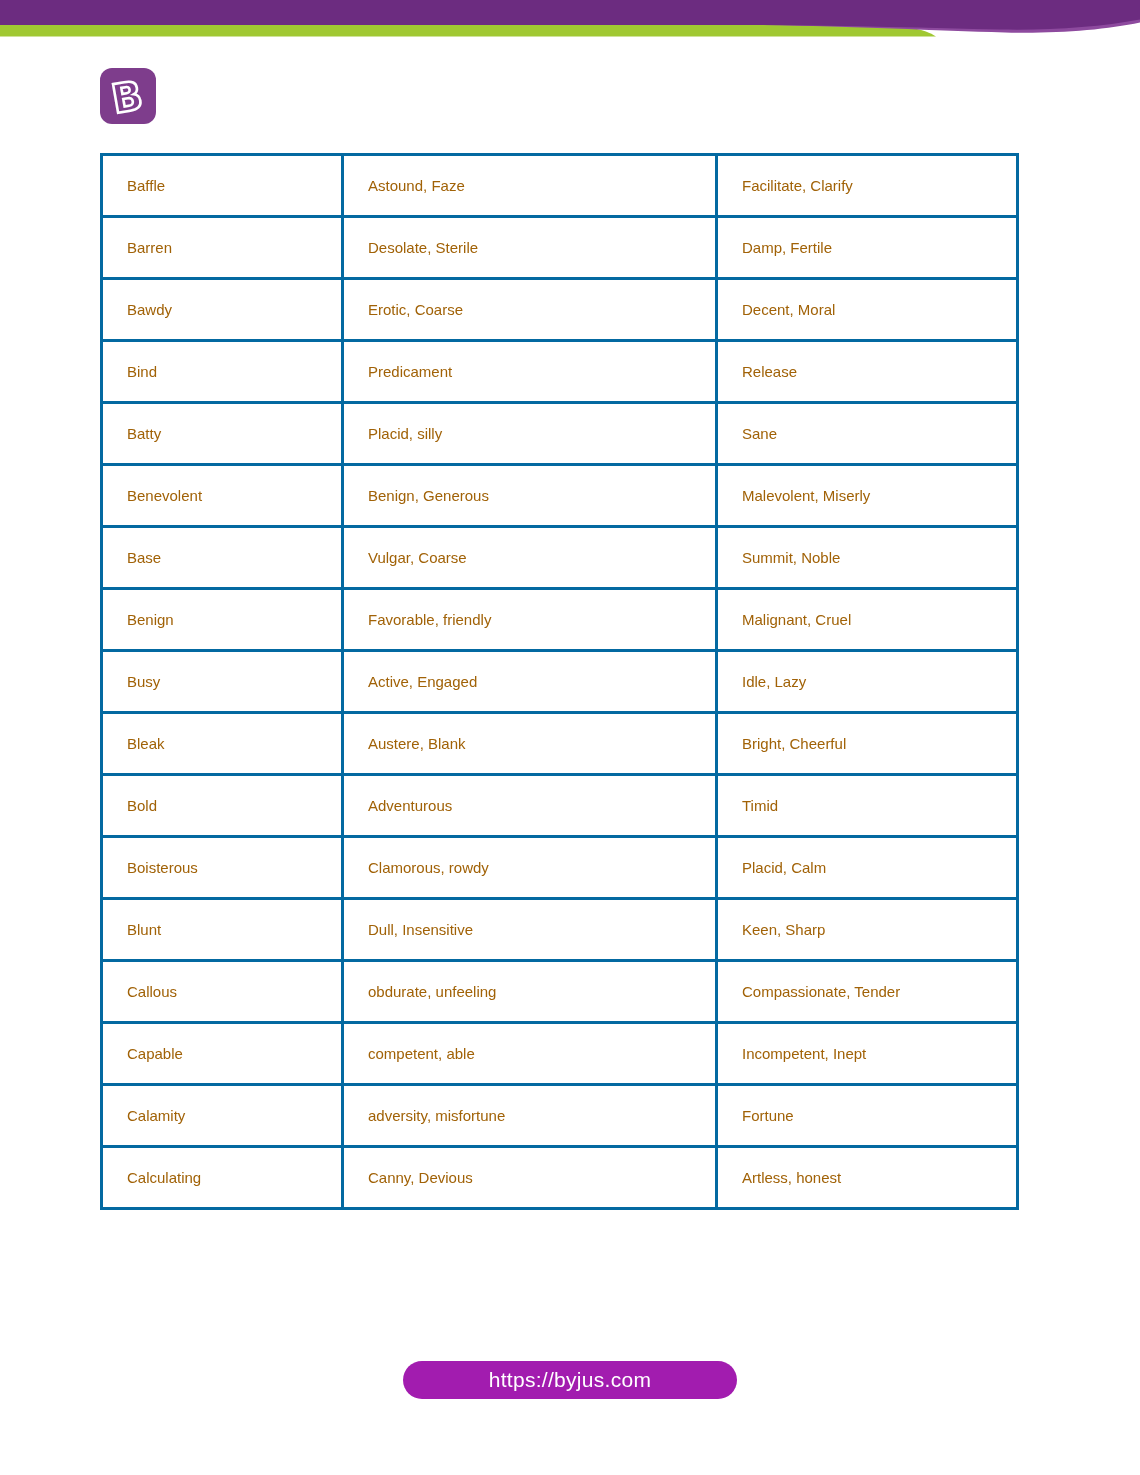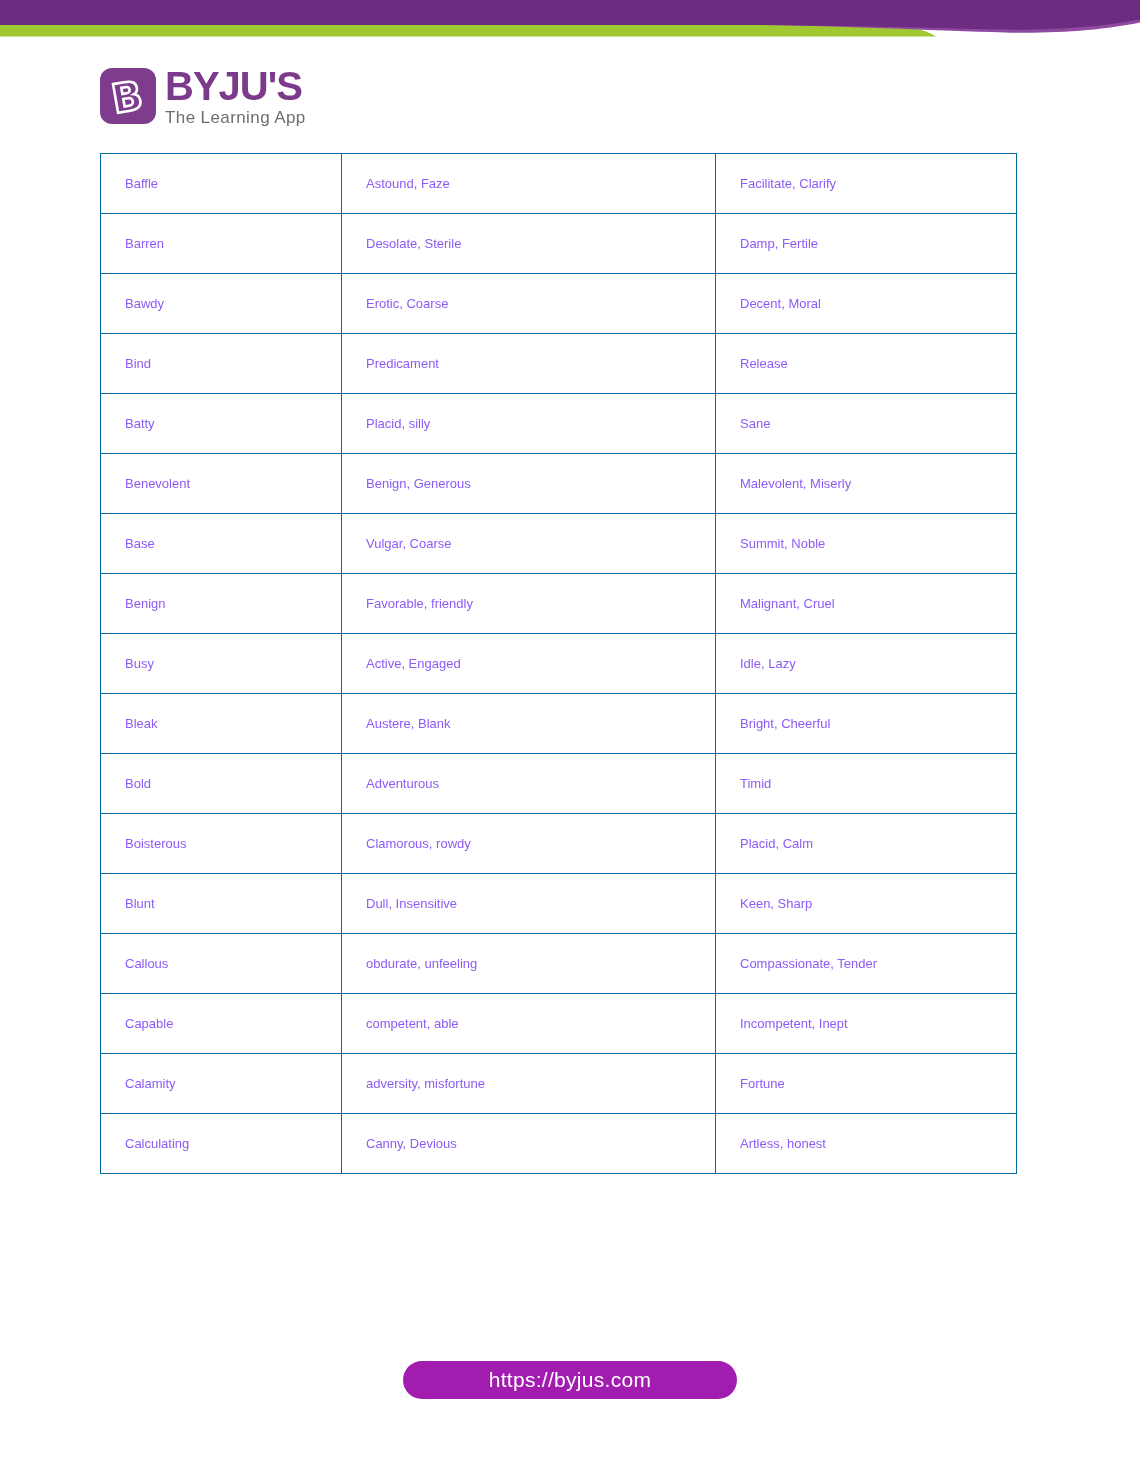--- a/index.html
+++ b/index.html
@@ -47,25 +47,25 @@
 
   
   .word-table {
     position: absolute;
     left: 100px; top: 153px;
     width: 916px;
     border-collapse: collapse;
     table-layout: fixed;
   }
   .word-table td {
-    border: 1px solid #0369a1;
+    border: 3px solid #0369a1;
     height: 59px;
     padding: 0 10px 0 24px;
-    font-size: 13px;
-    color: #8b5cf6;
+    font-size: 15px;
+    color: #a16207;
     vertical-align: middle;
     background: #ffffff;
   }
   .col-word { width: 241px; }
   .col-syn  { width: 374px; }
   .col-ant  { width: 301px; }
 
   
   .footer-pill {
     position: absolute;
@@ -99,24 +99,20 @@
     <path d="M0,0 L0,25 L760,25 C855,26.5 935,30.5 1005,32.5 C1055,33.8 1105,30 1140,22.5 L1140,0 Z" fill="#8d4a9e"></path>
 
     <path d="M0,0 L0,25 L760,25 C850,25.5 930,28 1000,29.5 C1050,30.5 1100,27 1140,19.5 L1140,0 Z" fill="#6c2c80"></path>
   </svg>
 
   <div class="logo">
     <svg class="logo-icon" width="56" height="56" viewBox="0 0 56 56" xmlns="http://www.w3.org/2000/svg">
       <rect x="0" y="0" width="56" height="56" rx="12" fill="#7e3d8c"></rect>
       <text x="27" y="43" text-anchor="middle" font-family="DejaVu Sans, sans-serif" font-size="40" font-weight="bold" fill="none" stroke="#ffffff" stroke-width="2.6" transform="rotate(-10 28 28)">B</text>
     </svg>
-    <div class="logo-textcol">
-      <div class="logo-brand">BYJU'S</div>
-      <div class="logo-tagline">The Learning App</div>
-    </div>
   </div>
 
   <table class="word-table">
     <colgroup>
       <col class="col-word">
       <col class="col-syn">
       <col class="col-ant">
     </colgroup>
     <tbody id="table-body">
     <tr>

